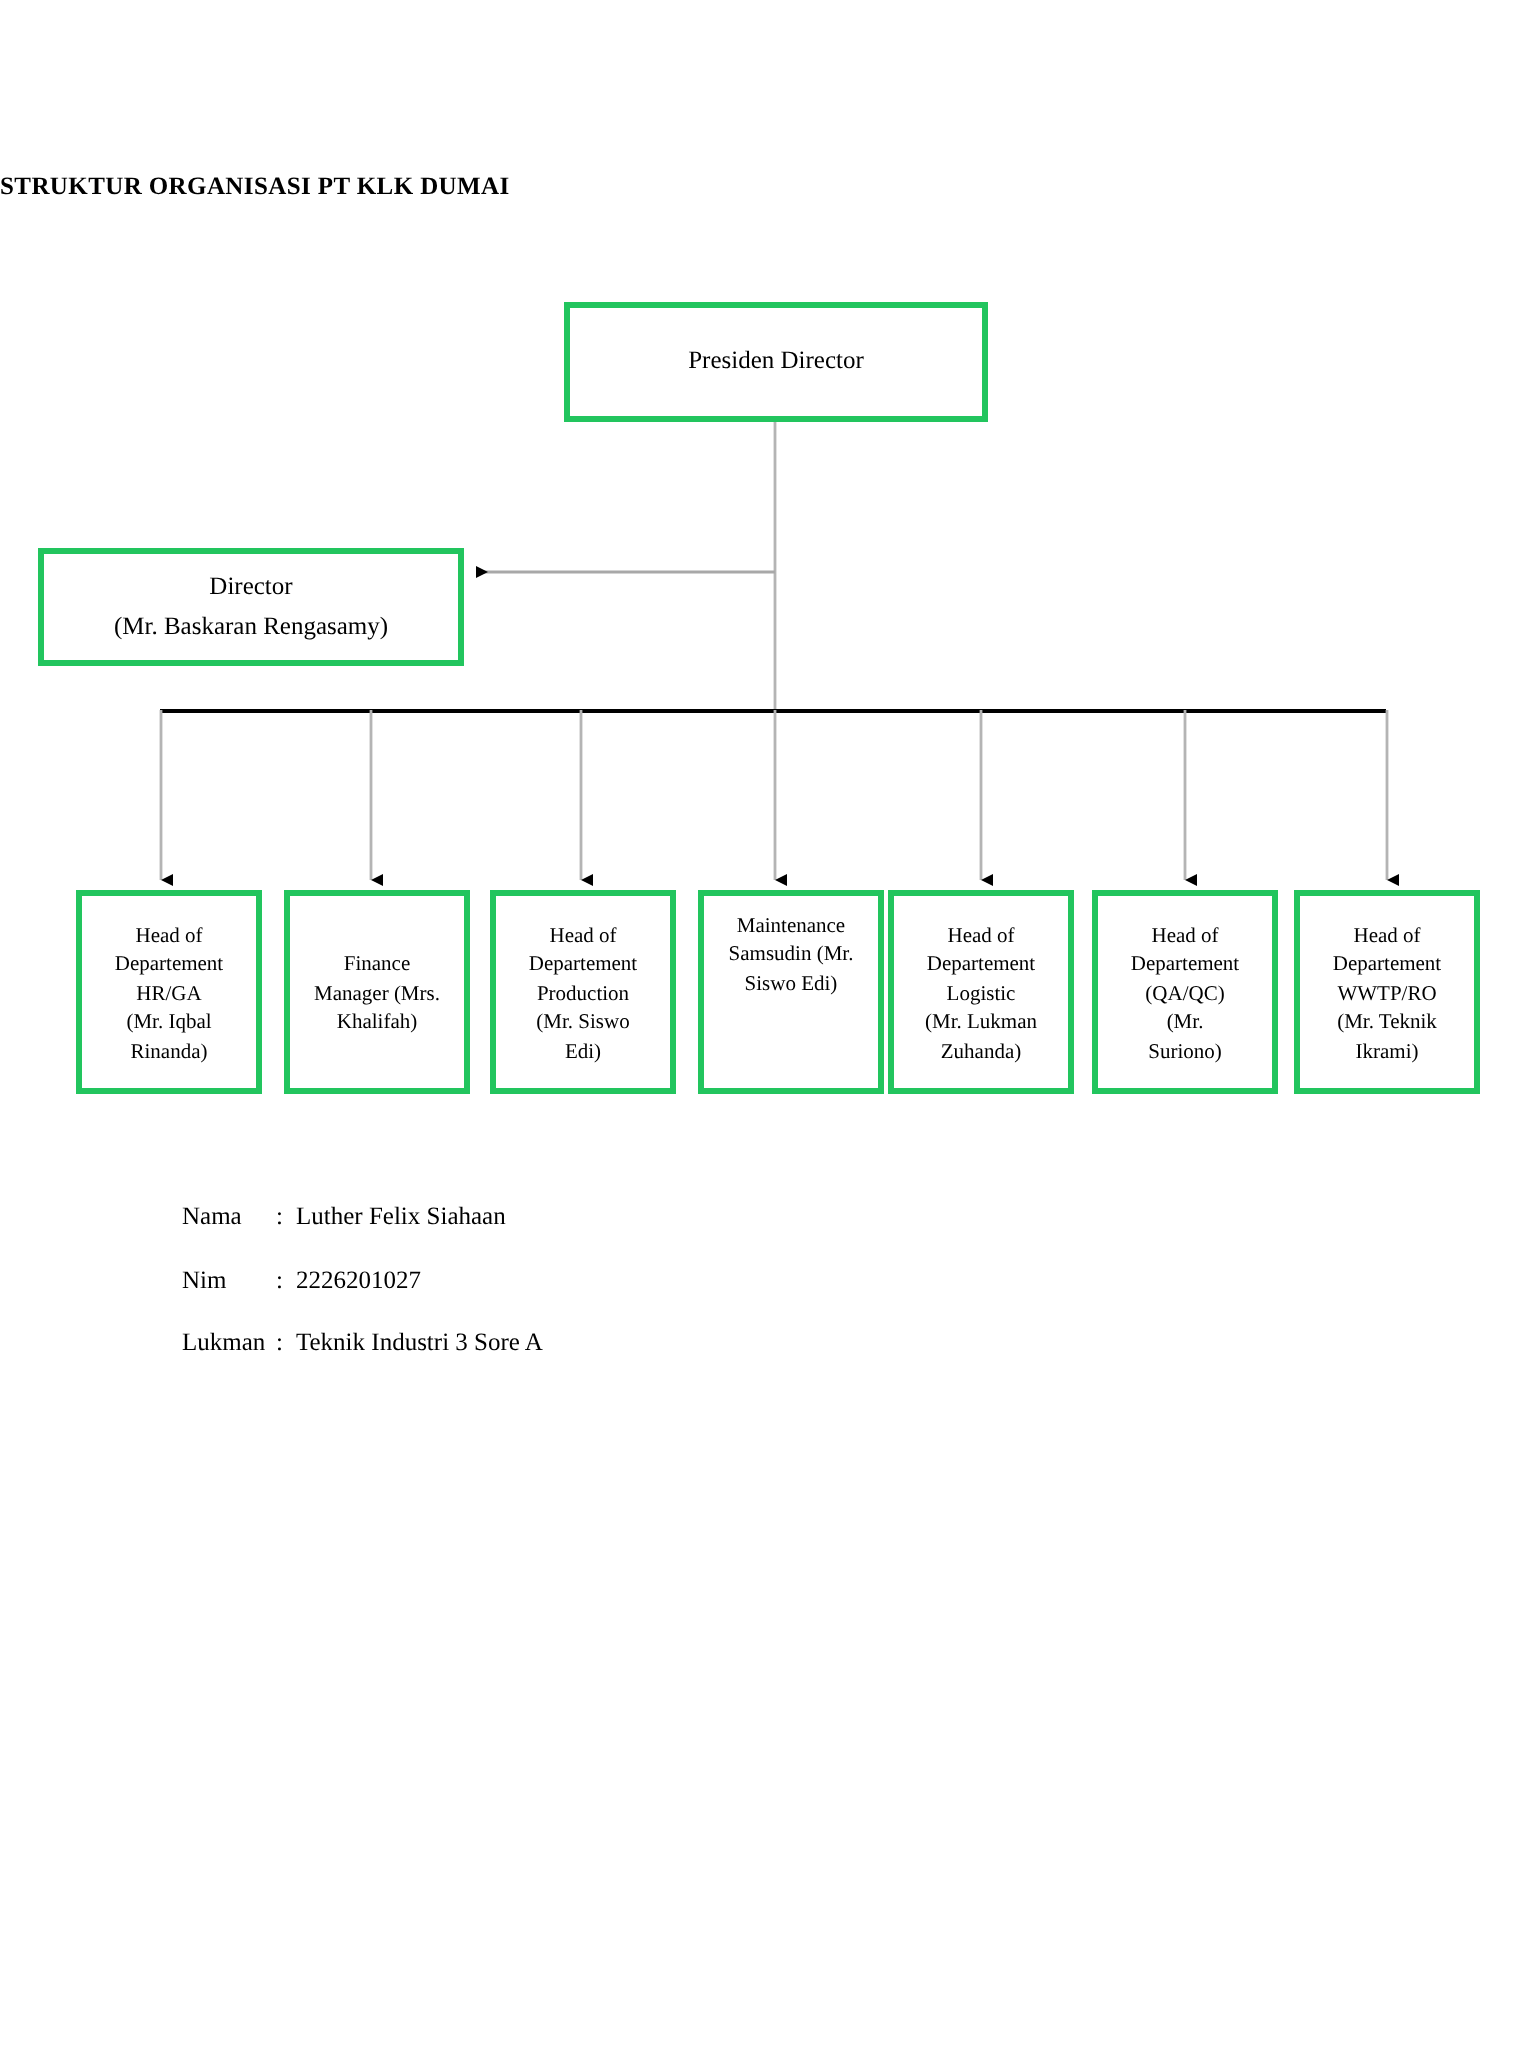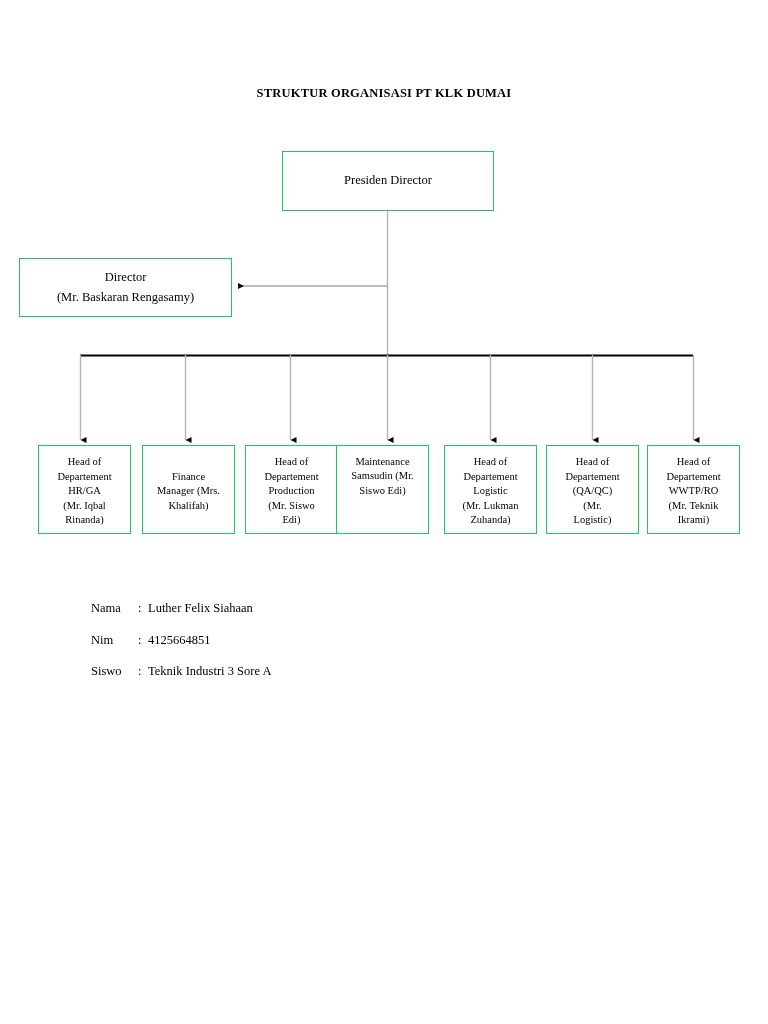--- a/index.html
+++ b/index.html
@@ -22,31 +22,31 @@
     width: 768px;
     height: 1024px;
   }
 
   
   .chart-title {
     position: absolute;
     left: 0;
     top: 86px;
     width: 768px;
-    text-align: center;
+    text-align: left;
     font-weight: bold;
     font-size: 12.5px;
     letter-spacing: 0.2px;
   }
 
   
   .node {
     position: absolute;
     box-sizing: border-box;
-    border: 1px solid #22c55e;
+    border: 3px solid #22c55e;
     background: #ffffff;
     display: flex;
     flex-direction: column;
     justify-content: center;
     align-items: center;
     text-align: center;
     line-height: 1.33;
   }
   .node .line {
     display: block;
@@ -59,44 +59,44 @@
     top: 151px;
     width: 212px;
     height: 60px;
     font-size: 12.5px;
     line-height: 1.55;
   }
 
   
   #node-director {
     left: 19px;
-    top: 258px;
+    top: 274px;
     width: 213px;
     height: 59px;
     font-size: 12.5px;
     line-height: 1.55;
   }
 
   
   .dept {
     top: 445px;
     width: 93px;
-    height: 89px;
+    height: 102px;
     font-size: 10.5px;
     line-height: 1.38;
     padding: 4px 3px 0 3px;
   }
   .dept.top-align {
     justify-content: flex-start;
     padding-top: 9px;
   }
   #dept-0 { left: 38px; }
   #dept-1 { left: 142px; }
   #dept-2 { left: 245px; }
-  #dept-3 { left: 336px; }
+  #dept-3 { left: 349px; }
   #dept-4 { left: 444px; }
   #dept-5 { left: 546px; }
   #dept-6 { left: 647px; }
 
   
   .connector-layer {
     position: absolute;
     left: 0;
     top: 0;
     width: 768px;
@@ -204,42 +204,42 @@
     <span class="line">Logistic</span>
     <span class="line">(Mr. Lukman</span>
     <span class="line">Zuhanda)</span>
   </div>
 
   <div class="node dept" id="dept-5">
     <span class="line">Head of</span>
     <span class="line">Departement</span>
     <span class="line">(QA/QC)</span>
     <span class="line">(Mr.</span>
-    <span class="line">Logistic)</span>
+    <span class="line">Suriono)</span>
   </div>
 
   <div class="node dept" id="dept-6">
     <span class="line">Head of</span>
     <span class="line">Departement</span>
     <span class="line">WWTP/RO</span>
     <span class="line">(Mr. Teknik</span>
     <span class="line">Ikrami)</span>
   </div>
 
   <div class="footer-info">
     <div class="info-row">
       <span class="info-label">Nama</span>
       <span class="info-sep">:</span>
       <span class="info-value">Luther Felix Siahaan</span>
     </div>
     <div class="info-row">
       <span class="info-label">Nim</span>
       <span class="info-sep">:</span>
-      <span class="info-value">4125664851</span>
+      <span class="info-value">2226201027</span>
     </div>
     <div class="info-row">
-      <span class="info-label">Siswo</span>
+      <span class="info-label">Lukman</span>
       <span class="info-sep">:</span>
       <span class="info-value">Teknik Industri 3 Sore A</span>
     </div>
   </div>
 
 </div>
 
 </body></html>

